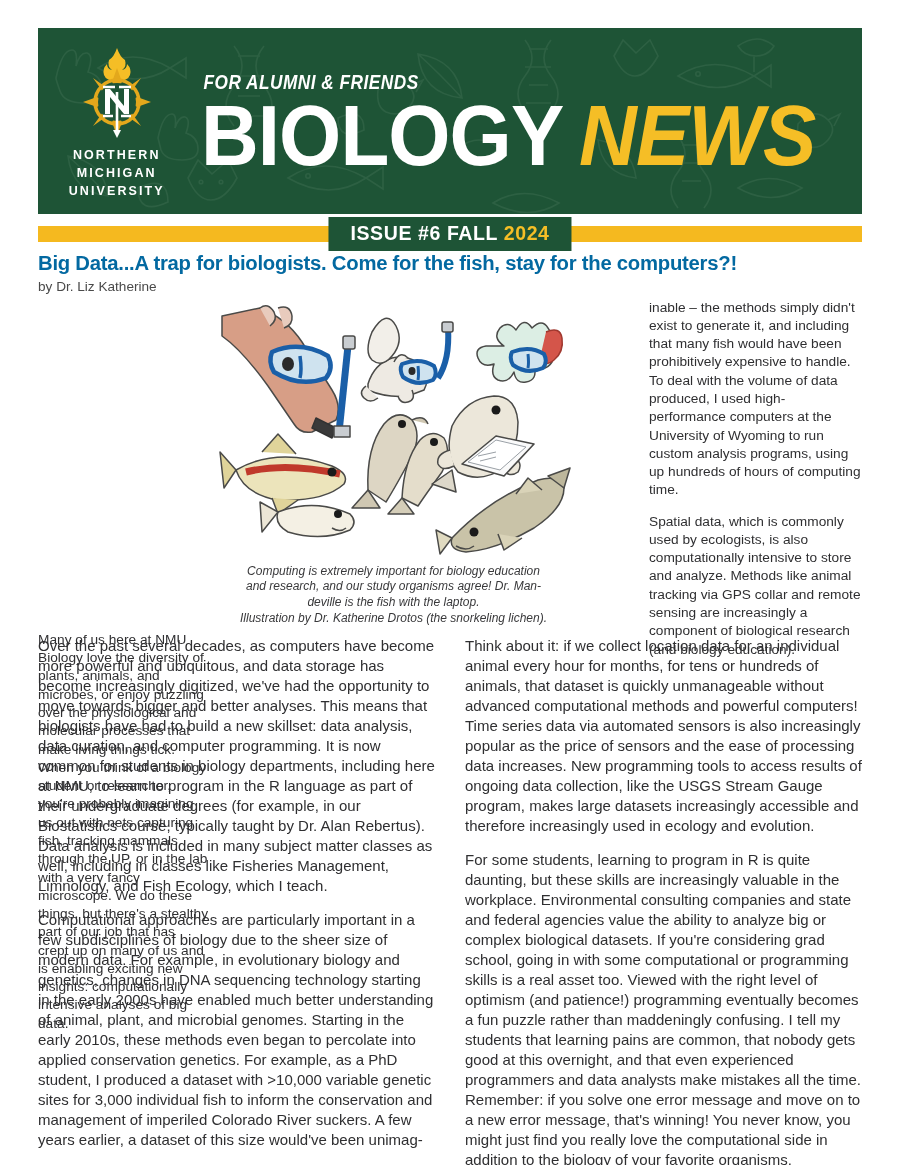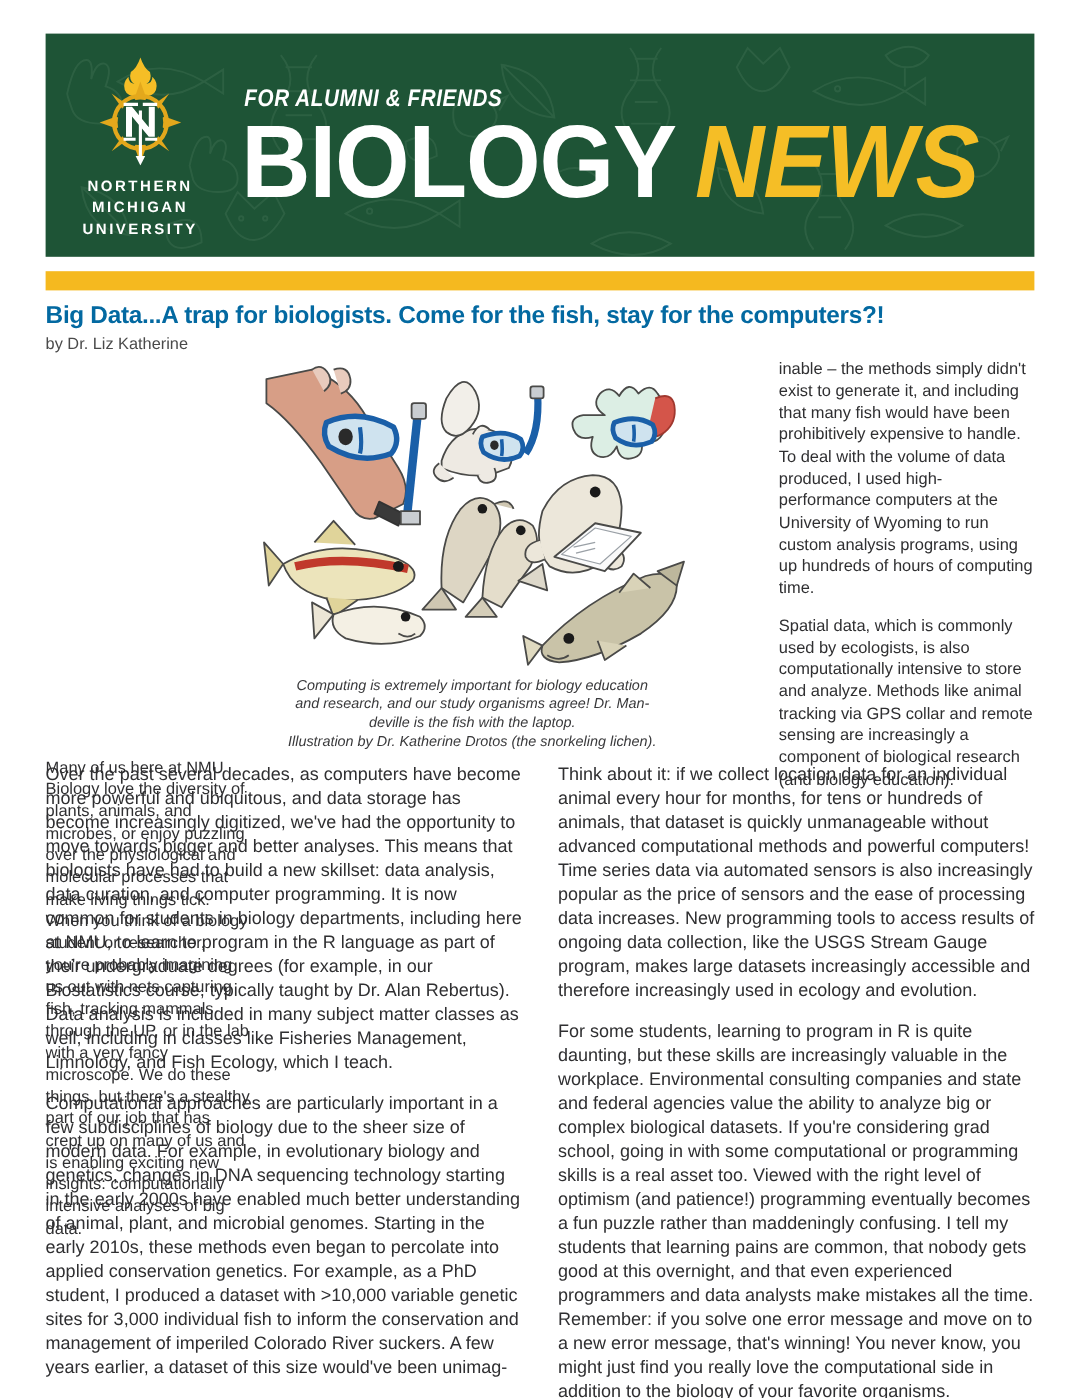--- a/index.html
+++ b/index.html
@@ -205,20 +205,23 @@
         <div class="kicker">FOR ALUMNI &amp; FRIENDS</div>
         <div class="bignames">
           <span class="bigname-1">BIOLOGY</span>
           <span class="bigname-2">NEWS</span>
         </div>
       </div>
     </div>
   </div>
 
   <div class="gold-rule"></div>
+  <div class="issue-tag">
+    <span>ISSUE #6 FALL </span><span class="issue-year">2024</span>
+  </div>
 
   <div class="article">
     <div class="headline">Big Data...A trap for biologists. Come for the fish, stay for the computers?!</div>
     <div class="byline">by Dr. Liz Katherine</div>
 
     <div class="flow wrapcol">
 
       <div class="figure">
         <svg class="illus" viewBox="0 0 355 256">
           <rect width="355" height="256" fill="#ffffff"></rect>

